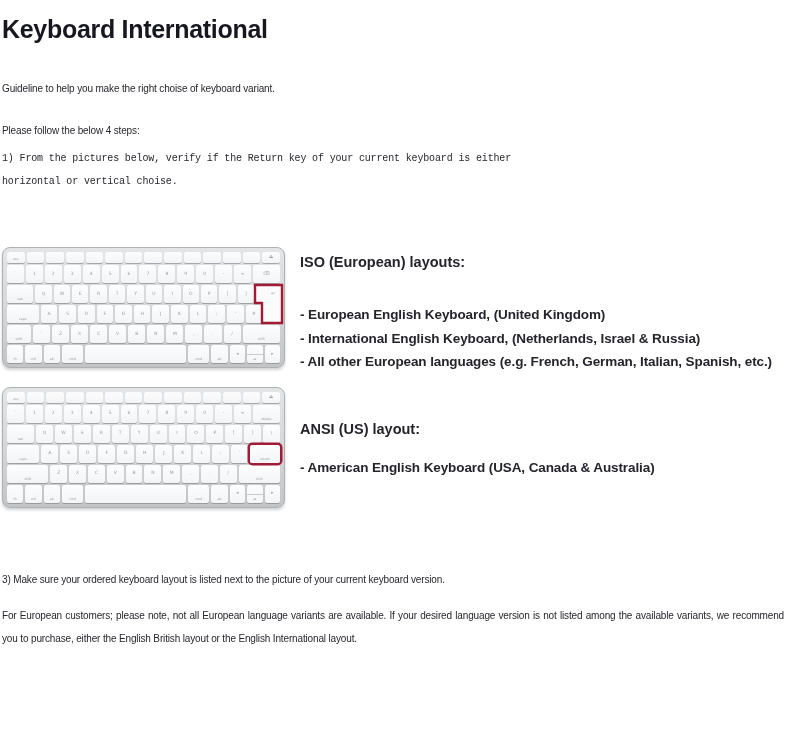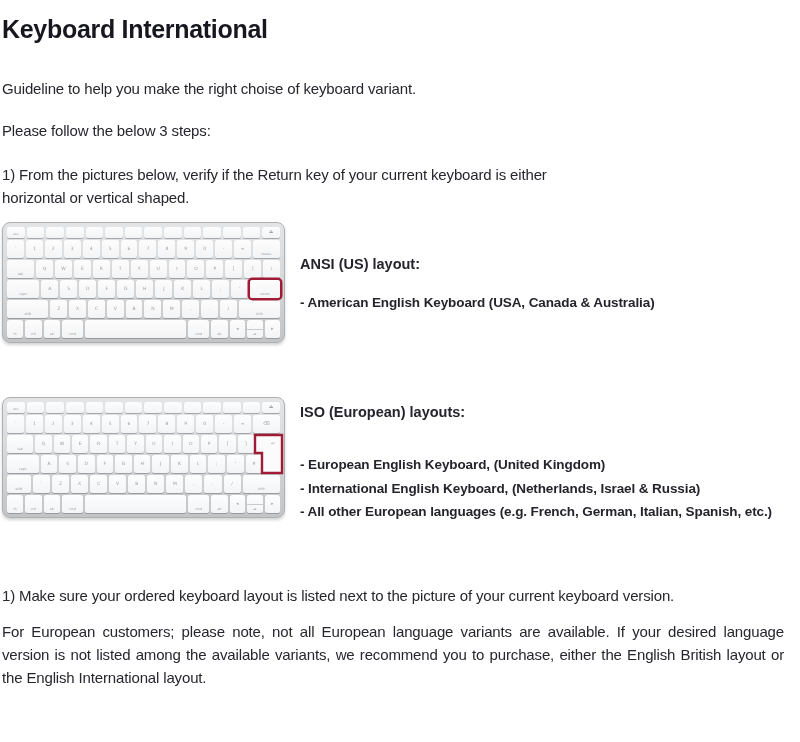--- a/index.html
+++ b/index.html
@@ -9,28 +9,28 @@
     font-family:"Liberation Sans", sans-serif;
     color:#26262e; overflow:hidden;
   }
   main { padding:0 16px 0 2px; }
 
   h1 {
     font-size:25px; line-height:30px; font-weight:700;
     color:#17171f; margin:14px 0 0 0; letter-spacing:-0.3px;
   }
   .body {
-    font-size:15px; line-height:23px; margin:0;
+    font-size:10px; line-height:23px; margin:0;
     letter-spacing:-0.15px;
   }
   .justify { text-align:justify; }
   .mt-intro { margin-top:33px; }
   .mt-p1   { margin-top:24px; }
   .mt-p2   { margin-top:19px; }
-  .mt-step1{ margin-top:21px; }
+  .mt-step1{ margin-top:5px;font-family:Liberation Mono, monospace; }
   .mt-step2{ margin-top:60px; }
   .mt-note { margin-top:13px; }
 
   .kb-row { display:flex; align-items:flex-start; }
   .kb-row.first { margin-top:13px; }
   .kb-row.second{ margin-top:54px; }
 
   
   .keyboard {
     flex:0 0 283px; width:283px; padding:4px;
@@ -84,23 +84,131 @@
 </head>
 <body>
 
 <main>
 
   <h1>Keyboard International</h1>
 
   <p class="body mt-intro">Guideline to help you make the right choise of keyboard variant.</p>
 
 
-  <p class="body mt-p2">Please follow the below 3 steps:</p>
-
-  <p class="body mt-step1"><span>1) From the pictures below, verify if the Return key of your current keyboard is either</span><br><span>horizontal or vertical shaped.</span></p>
+  <p class="body mt-p2">Please follow the below 4 steps:</p>
+
+  <p class="body mt-step1"><span>1) From the pictures below, verify if the Return key of your current keyboard is either</span><br><span>horizontal or vertical choise.</span></p>
+
+  <section class="kb-row second">
+    <div class="keyboard" id="kb-iso" aria-label="Apple keyboard with vertical Return key (ISO)">
+      <svg class="iso-return-svg" viewBox="0 0 283 119" aria-hidden="true">
+        <path d="M252 37 H279 V75 H259 V55 H252 Z" fill="#fbfbfc" stroke-width="2.4" stroke-linejoin="miter" stroke="#a01c36"></path>
+        <text x="270" y="47" font-size="5" fill="#a8adb1" text-anchor="middle">↵</text>
+      </svg>
+    <div class="krow fn">
+          <div class="key mod" style="flex: 1 1 0px;">esc</div>
+          <div class="key" style="flex: 1 1 0px;"></div>
+          <div class="key" style="flex: 1 1 0px;"></div>
+          <div class="key" style="flex: 1 1 0px;"></div>
+          <div class="key" style="flex: 1 1 0px;"></div>
+          <div class="key" style="flex: 1 1 0px;"></div>
+          <div class="key" style="flex: 1 1 0px;"></div>
+          <div class="key" style="flex: 1 1 0px;"></div>
+          <div class="key" style="flex: 1 1 0px;"></div>
+          <div class="key" style="flex: 1 1 0px;"></div>
+          <div class="key" style="flex: 1 1 0px;"></div>
+          <div class="key" style="flex: 1 1 0px;"></div>
+          <div class="key" style="flex: 1 1 0px;"></div>
+          <div class="key" style="flex: 1 1 0px;">⏏</div>
+        </div>
+        <div class="krow">
+          <div class="key" style="flex: 1 1 0px;">`</div>
+          <div class="key" style="flex: 1 1 0px;">1</div>
+          <div class="key" style="flex: 1 1 0px;">2</div>
+          <div class="key" style="flex: 1 1 0px;">3</div>
+          <div class="key" style="flex: 1 1 0px;">4</div>
+          <div class="key" style="flex: 1 1 0px;">5</div>
+          <div class="key" style="flex: 1 1 0px;">6</div>
+          <div class="key" style="flex: 1 1 0px;">7</div>
+          <div class="key" style="flex: 1 1 0px;">8</div>
+          <div class="key" style="flex: 1 1 0px;">9</div>
+          <div class="key" style="flex: 1 1 0px;">0</div>
+          <div class="key" style="flex: 1 1 0px;">-</div>
+          <div class="key" style="flex: 1 1 0px;">=</div>
+          <div class="key" style="flex: 1.6 1.6 0px;">⌫</div>
+        </div>
+        <div class="krow">
+          <div class="key mod" style="flex: 1.6 1.6 0px;">tab</div>
+          <div class="key" style="flex: 1 1 0px;">Q</div>
+          <div class="key" style="flex: 1 1 0px;">W</div>
+          <div class="key" style="flex: 1 1 0px;">E</div>
+          <div class="key" style="flex: 1 1 0px;">R</div>
+          <div class="key" style="flex: 1 1 0px;">T</div>
+          <div class="key" style="flex: 1 1 0px;">Y</div>
+          <div class="key" style="flex: 1 1 0px;">U</div>
+          <div class="key" style="flex: 1 1 0px;">I</div>
+          <div class="key" style="flex: 1 1 0px;">O</div>
+          <div class="key" style="flex: 1 1 0px;">P</div>
+          <div class="key" style="flex: 1 1 0px;">[</div>
+          <div class="key" style="flex: 1 1 0px;">]</div>
+          <div class="key ghost" style="flex: 1.45 1.45 0px;"></div>
+        </div>
+        <div class="krow">
+          <div class="key mod" style="flex: 1.9 1.9 0px;">caps</div>
+          <div class="key" style="flex: 1 1 0px;">A</div>
+          <div class="key" style="flex: 1 1 0px;">S</div>
+          <div class="key" style="flex: 1 1 0px;">D</div>
+          <div class="key" style="flex: 1 1 0px;">F</div>
+          <div class="key" style="flex: 1 1 0px;">G</div>
+          <div class="key" style="flex: 1 1 0px;">H</div>
+          <div class="key" style="flex: 1 1 0px;">J</div>
+          <div class="key" style="flex: 1 1 0px;">K</div>
+          <div class="key" style="flex: 1 1 0px;">L</div>
+          <div class="key" style="flex: 1 1 0px;">;</div>
+          <div class="key" style="flex: 1 1 0px;">'</div>
+          <div class="key" style="flex: 1 1 0px;">#</div>
+          <div class="key ghost" style="flex: 0.95 0.95 0px;"></div>
+        </div>
+        <div class="krow">
+          <div class="key mod" style="flex: 1.4 1.4 0px;">shift</div>
+          <div class="key" style="flex: 1 1 0px;">`</div>
+          <div class="key" style="flex: 1 1 0px;">Z</div>
+          <div class="key" style="flex: 1 1 0px;">X</div>
+          <div class="key" style="flex: 1 1 0px;">C</div>
+          <div class="key" style="flex: 1 1 0px;">V</div>
+          <div class="key" style="flex: 1 1 0px;">B</div>
+          <div class="key" style="flex: 1 1 0px;">N</div>
+          <div class="key" style="flex: 1 1 0px;">M</div>
+          <div class="key" style="flex: 1 1 0px;">,</div>
+          <div class="key" style="flex: 1 1 0px;">.</div>
+          <div class="key" style="flex: 1 1 0px;">/</div>
+          <div class="key mod" style="flex: 2.2 2.2 0px;">shift</div>
+        </div>
+        <div class="krow">
+          <div class="key mod" style="flex: 1 1 0px;">fn</div>
+          <div class="key mod" style="flex: 1 1 0px;">ctrl</div>
+          <div class="key mod" style="flex: 1 1 0px;">alt</div>
+          <div class="key mod" style="flex: 1.3 1.3 0px;">cmd</div>
+          <div class="key" style="flex: 6.2 6.2 0px;"></div>
+          <div class="key mod" style="flex: 1.3 1.3 0px;">cmd</div>
+          <div class="key mod" style="flex: 1 1 0px;">alt</div>
+          <div class="key" style="flex: 0.95 0.95 0px;">◂</div>
+          <div class="key split mod" style="flex: 0.95 0.95 0px;">▴▾</div>
+          <div class="key" style="flex: 0.95 0.95 0px;">▸</div>
+        </div>
+      </div>
+    <div class="kb-text iso">
+      <p class="kb-heading">ISO (European) layouts:</p>
+      <div class="iso-items">
+        <p class="kb-item">- European English Keyboard, (United Kingdom)</p>
+        <p class="kb-item">- International English Keyboard, (Netherlands, Israel &amp; Russia)</p>
+        <p class="kb-item">- All other European languages (e.g. French, German, Italian, Spanish, etc.)</p>
+      </div>
+    </div>
+  </section>
 
   <section class="kb-row first">
     <div class="keyboard" id="kb-ansi" aria-label="Apple keyboard with horizontal Return key (ANSI)">
         <div class="krow fn">
           <div class="key mod" style="flex: 1 1 0px;">esc</div>
           <div class="key" style="flex: 1 1 0px;"></div>
           <div class="key" style="flex: 1 1 0px;"></div>
           <div class="key" style="flex: 1 1 0px;"></div>
           <div class="key" style="flex: 1 1 0px;"></div>
           <div class="key" style="flex: 1 1 0px;"></div>
@@ -186,125 +294,17 @@
           <div class="key split mod" style="flex: 0.95 0.95 0px;">▴▾</div>
           <div class="key" style="flex: 0.95 0.95 0px;">▸</div>
         </div>
       </div>
     <div class="kb-text ansi">
       <p class="kb-heading">ANSI (US) layout:</p>
       <p class="kb-item">- American English Keyboard (USA, Canada &amp; Australia)</p>
     </div>
   </section>
 
-  <section class="kb-row second">
-    <div class="keyboard" id="kb-iso" aria-label="Apple keyboard with vertical Return key (ISO)">
-      <svg class="iso-return-svg" viewBox="0 0 283 119" aria-hidden="true">
-        <path d="M252 37 H279 V75 H259 V55 H252 Z" fill="#fbfbfc" stroke-width="2.4" stroke-linejoin="miter" stroke="#a01c36"></path>
-        <text x="270" y="47" font-size="5" fill="#a8adb1" text-anchor="middle">↵</text>
-      </svg>
-    <div class="krow fn">
-          <div class="key mod" style="flex: 1 1 0px;">esc</div>
-          <div class="key" style="flex: 1 1 0px;"></div>
-          <div class="key" style="flex: 1 1 0px;"></div>
-          <div class="key" style="flex: 1 1 0px;"></div>
-          <div class="key" style="flex: 1 1 0px;"></div>
-          <div class="key" style="flex: 1 1 0px;"></div>
-          <div class="key" style="flex: 1 1 0px;"></div>
-          <div class="key" style="flex: 1 1 0px;"></div>
-          <div class="key" style="flex: 1 1 0px;"></div>
-          <div class="key" style="flex: 1 1 0px;"></div>
-          <div class="key" style="flex: 1 1 0px;"></div>
-          <div class="key" style="flex: 1 1 0px;"></div>
-          <div class="key" style="flex: 1 1 0px;"></div>
-          <div class="key" style="flex: 1 1 0px;">⏏</div>
-        </div>
-        <div class="krow">
-          <div class="key" style="flex: 1 1 0px;">`</div>
-          <div class="key" style="flex: 1 1 0px;">1</div>
-          <div class="key" style="flex: 1 1 0px;">2</div>
-          <div class="key" style="flex: 1 1 0px;">3</div>
-          <div class="key" style="flex: 1 1 0px;">4</div>
-          <div class="key" style="flex: 1 1 0px;">5</div>
-          <div class="key" style="flex: 1 1 0px;">6</div>
-          <div class="key" style="flex: 1 1 0px;">7</div>
-          <div class="key" style="flex: 1 1 0px;">8</div>
-          <div class="key" style="flex: 1 1 0px;">9</div>
-          <div class="key" style="flex: 1 1 0px;">0</div>
-          <div class="key" style="flex: 1 1 0px;">-</div>
-          <div class="key" style="flex: 1 1 0px;">=</div>
-          <div class="key" style="flex: 1.6 1.6 0px;">⌫</div>
-        </div>
-        <div class="krow">
-          <div class="key mod" style="flex: 1.6 1.6 0px;">tab</div>
-          <div class="key" style="flex: 1 1 0px;">Q</div>
-          <div class="key" style="flex: 1 1 0px;">W</div>
-          <div class="key" style="flex: 1 1 0px;">E</div>
-          <div class="key" style="flex: 1 1 0px;">R</div>
-          <div class="key" style="flex: 1 1 0px;">T</div>
-          <div class="key" style="flex: 1 1 0px;">Y</div>
-          <div class="key" style="flex: 1 1 0px;">U</div>
-          <div class="key" style="flex: 1 1 0px;">I</div>
-          <div class="key" style="flex: 1 1 0px;">O</div>
-          <div class="key" style="flex: 1 1 0px;">P</div>
-          <div class="key" style="flex: 1 1 0px;">[</div>
-          <div class="key" style="flex: 1 1 0px;">]</div>
-          <div class="key ghost" style="flex: 1.45 1.45 0px;"></div>
-        </div>
-        <div class="krow">
-          <div class="key mod" style="flex: 1.9 1.9 0px;">caps</div>
-          <div class="key" style="flex: 1 1 0px;">A</div>
-          <div class="key" style="flex: 1 1 0px;">S</div>
-          <div class="key" style="flex: 1 1 0px;">D</div>
-          <div class="key" style="flex: 1 1 0px;">F</div>
-          <div class="key" style="flex: 1 1 0px;">G</div>
-          <div class="key" style="flex: 1 1 0px;">H</div>
-          <div class="key" style="flex: 1 1 0px;">J</div>
-          <div class="key" style="flex: 1 1 0px;">K</div>
-          <div class="key" style="flex: 1 1 0px;">L</div>
-          <div class="key" style="flex: 1 1 0px;">;</div>
-          <div class="key" style="flex: 1 1 0px;">'</div>
-          <div class="key" style="flex: 1 1 0px;">#</div>
-          <div class="key ghost" style="flex: 0.95 0.95 0px;"></div>
-        </div>
-        <div class="krow">
-          <div class="key mod" style="flex: 1.4 1.4 0px;">shift</div>
-          <div class="key" style="flex: 1 1 0px;">`</div>
-          <div class="key" style="flex: 1 1 0px;">Z</div>
-          <div class="key" style="flex: 1 1 0px;">X</div>
-          <div class="key" style="flex: 1 1 0px;">C</div>
-          <div class="key" style="flex: 1 1 0px;">V</div>
-          <div class="key" style="flex: 1 1 0px;">B</div>
-          <div class="key" style="flex: 1 1 0px;">N</div>
-          <div class="key" style="flex: 1 1 0px;">M</div>
-          <div class="key" style="flex: 1 1 0px;">,</div>
-          <div class="key" style="flex: 1 1 0px;">.</div>
-          <div class="key" style="flex: 1 1 0px;">/</div>
-          <div class="key mod" style="flex: 2.2 2.2 0px;">shift</div>
-        </div>
-        <div class="krow">
-          <div class="key mod" style="flex: 1 1 0px;">fn</div>
-          <div class="key mod" style="flex: 1 1 0px;">ctrl</div>
-          <div class="key mod" style="flex: 1 1 0px;">alt</div>
-          <div class="key mod" style="flex: 1.3 1.3 0px;">cmd</div>
-          <div class="key" style="flex: 6.2 6.2 0px;"></div>
-          <div class="key mod" style="flex: 1.3 1.3 0px;">cmd</div>
-          <div class="key mod" style="flex: 1 1 0px;">alt</div>
-          <div class="key" style="flex: 0.95 0.95 0px;">◂</div>
-          <div class="key split mod" style="flex: 0.95 0.95 0px;">▴▾</div>
-          <div class="key" style="flex: 0.95 0.95 0px;">▸</div>
-        </div>
-      </div>
-    <div class="kb-text iso">
-      <p class="kb-heading">ISO (European) layouts:</p>
-      <div class="iso-items">
-        <p class="kb-item">- European English Keyboard, (United Kingdom)</p>
-        <p class="kb-item">- International English Keyboard, (Netherlands, Israel &amp; Russia)</p>
-        <p class="kb-item">- All other European languages (e.g. French, German, Italian, Spanish, etc.)</p>
-      </div>
-    </div>
-  </section>
-
-  <p class="body mt-step2">1) Make sure your ordered keyboard layout is listed next to the picture of your current keyboard version.</p>
+  <p class="body mt-step2">3) Make sure your ordered keyboard layout is listed next to the picture of your current keyboard version.</p>
 
   <p class="body justify mt-note">For European customers; please note, not all European language variants are available. If your desired language version is not listed among the available variants, we recommend you to purchase, either the English British layout or the English International layout.</p>
 
 </main>
 
 </body></html>

